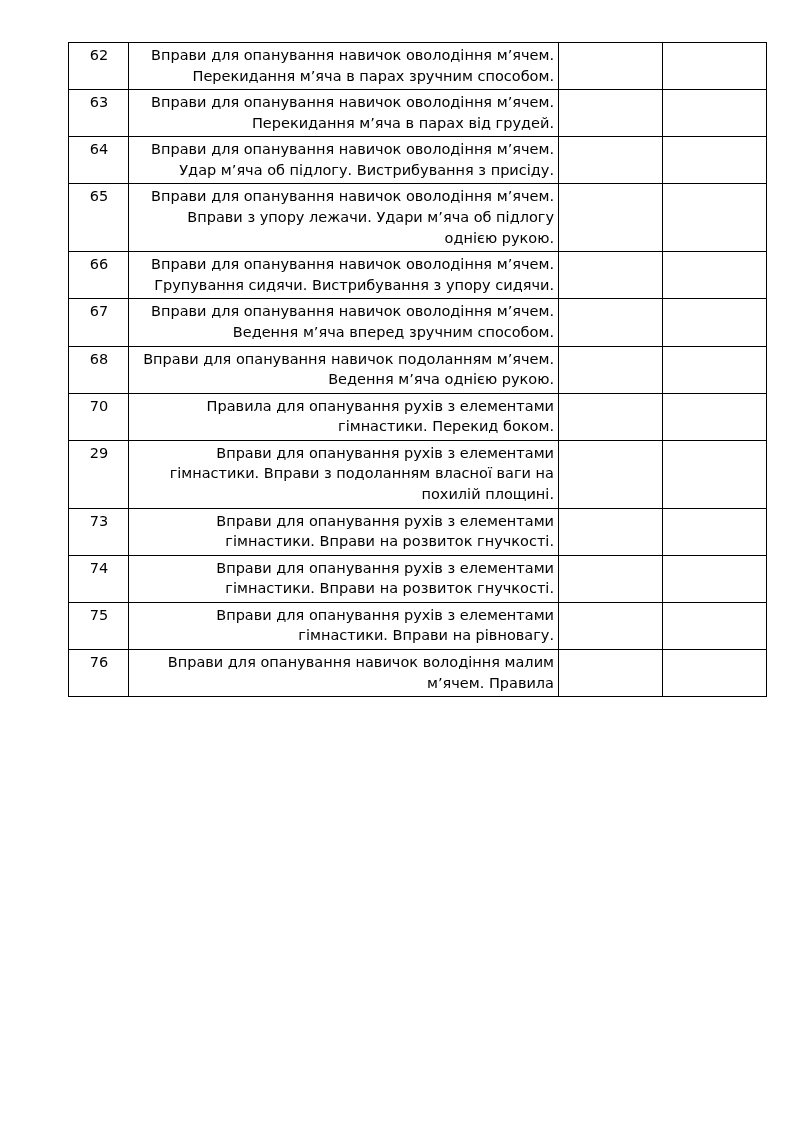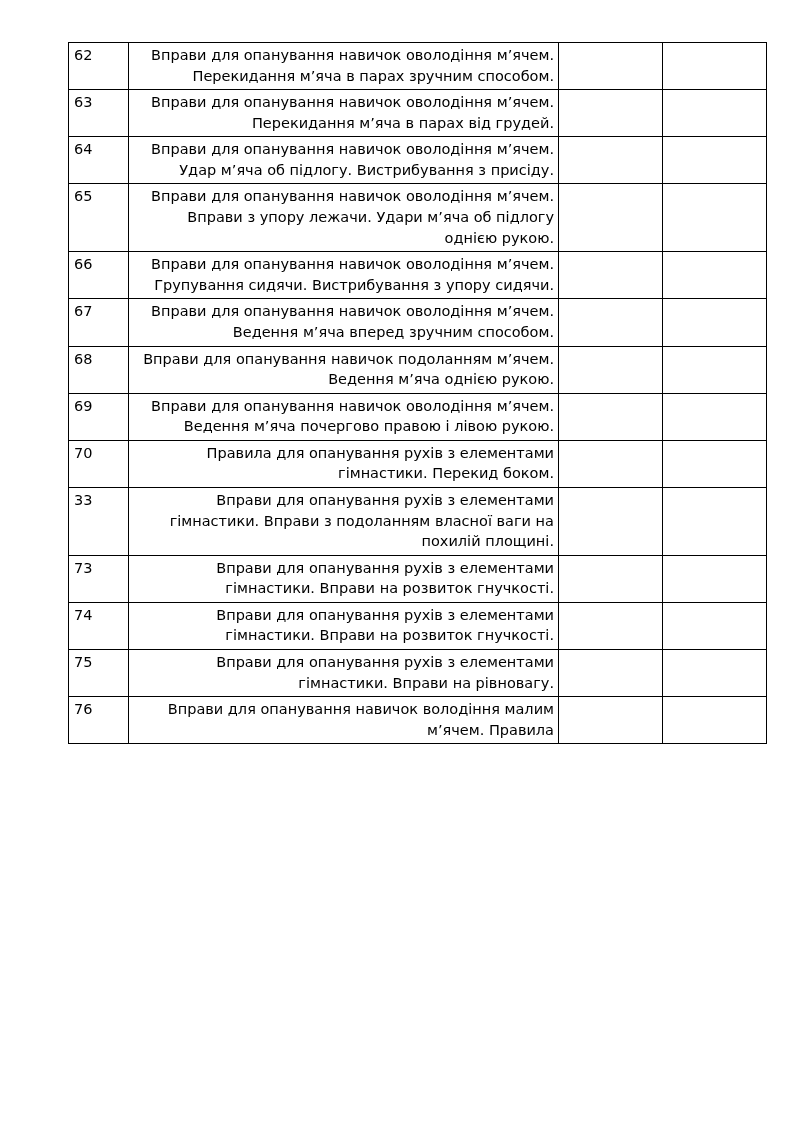--- a/index.html
+++ b/index.html
@@ -31,21 +31,21 @@
   table.lesson-table td {
     border: 1px solid #000000;
     vertical-align: top;
     padding: 2px 4px 3px 5px;
     font-size: 14.5px;
     line-height: 1.42;
     font-family: "DejaVu Sans", sans-serif;
   }
   td.num-cell {
     width: 50px;
-    text-align: left;
+    text-align: center;
     padding-right: 7px;
     padding-left: 0;
   }
   td.text-cell {
     width: 420px;
     text-align: right;
   }
   td.blank-cell {
     width: 94px;
   }
@@ -95,33 +95,27 @@
         <td class="blank-cell"></td>
         <td class="blank-cell-2"></td>
       </tr>
       <tr>
         <td class="num-cell">68</td>
         <td class="text-cell">Вправи для опанування навичок подоланням м’ячем. Ведення м’яча однією рукою.</td>
         <td class="blank-cell"></td>
         <td class="blank-cell-2"></td>
       </tr>
       <tr>
-        <td class="num-cell">69</td>
-        <td class="text-cell">Вправи для опанування навичок оволодіння м’ячем. Ведення м’яча почергово правою і лівою рукою.</td>
-        <td class="blank-cell"></td>
-        <td class="blank-cell-2"></td>
-      </tr>
-      <tr>
         <td class="num-cell">70</td>
         <td class="text-cell">Правила для опанування рухів з елементами гімнастики. Перекид боком.</td>
         <td class="blank-cell"></td>
         <td class="blank-cell-2"></td>
       </tr>
       <tr>
-        <td class="num-cell">33</td>
+        <td class="num-cell">29</td>
         <td class="text-cell">Вправи для опанування рухів з елементами гімнастики. Вправи з подоланням власної ваги на похилій площині.</td>
         <td class="blank-cell"></td>
         <td class="blank-cell-2"></td>
       </tr>
       <tr>
         <td class="num-cell">73</td>
         <td class="text-cell">Вправи для опанування рухів з елементами гімнастики. Вправи на розвиток гнучкості.</td>
         <td class="blank-cell"></td>
         <td class="blank-cell-2"></td>
       </tr>

